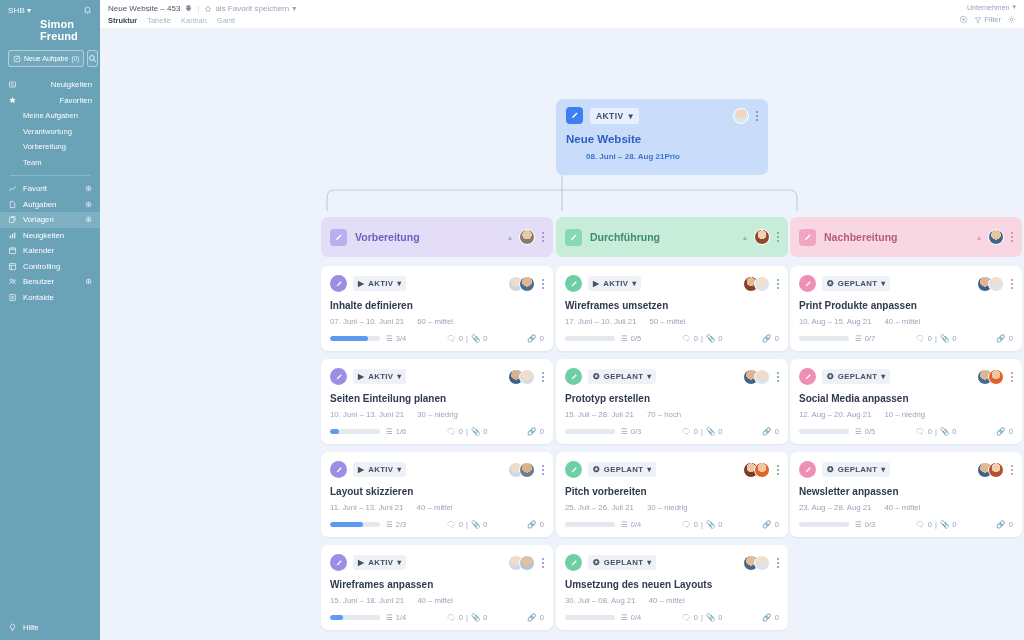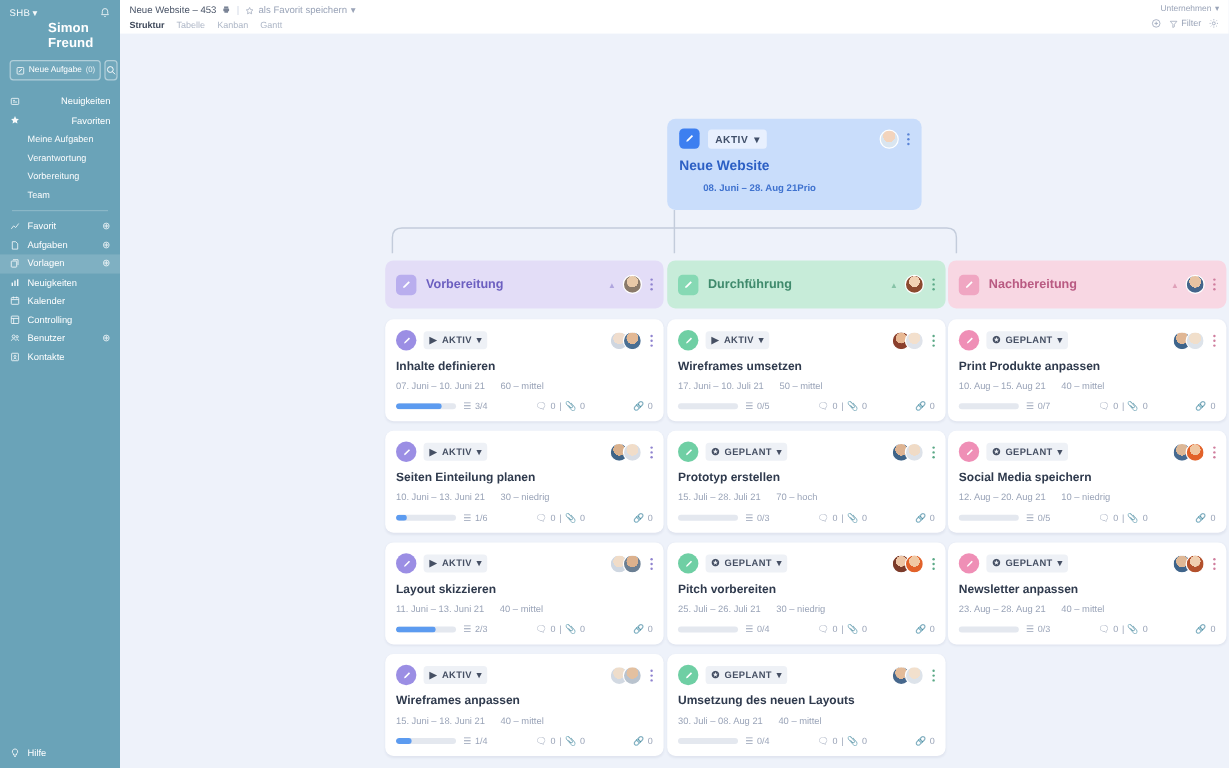--- a/index.html
+++ b/index.html
@@ -951,21 +951,21 @@
               <div class="avatars">
                 <div class="avatar" style="background:radial-gradient(circle at 50% 34%,#dcb796 0 42%,#476a90 43%);"></div>
                 <div class="avatar" style="background:radial-gradient(circle at 50% 34%,#f0c7a2 0 38%,#e2622a 39%);"></div>
               </div>
               <div class="dots">
                   <i></i>
                   <i></i>
                   <i></i>
                 </div>
             </div>
-            <div class="c-title">Social Media speichern</div>
+            <div class="c-title">Social Media anpassen</div>
             <div class="c-meta">
               <span>12. Aug – 20. Aug 21</span>
               <span>10 – niedrig</span>
             </div>
             <div class="c-foot">
               <div class="bar">
                   <i style="width:0%"></i>
                 </div>
               <div class="chk">
                 <span>☰</span>

